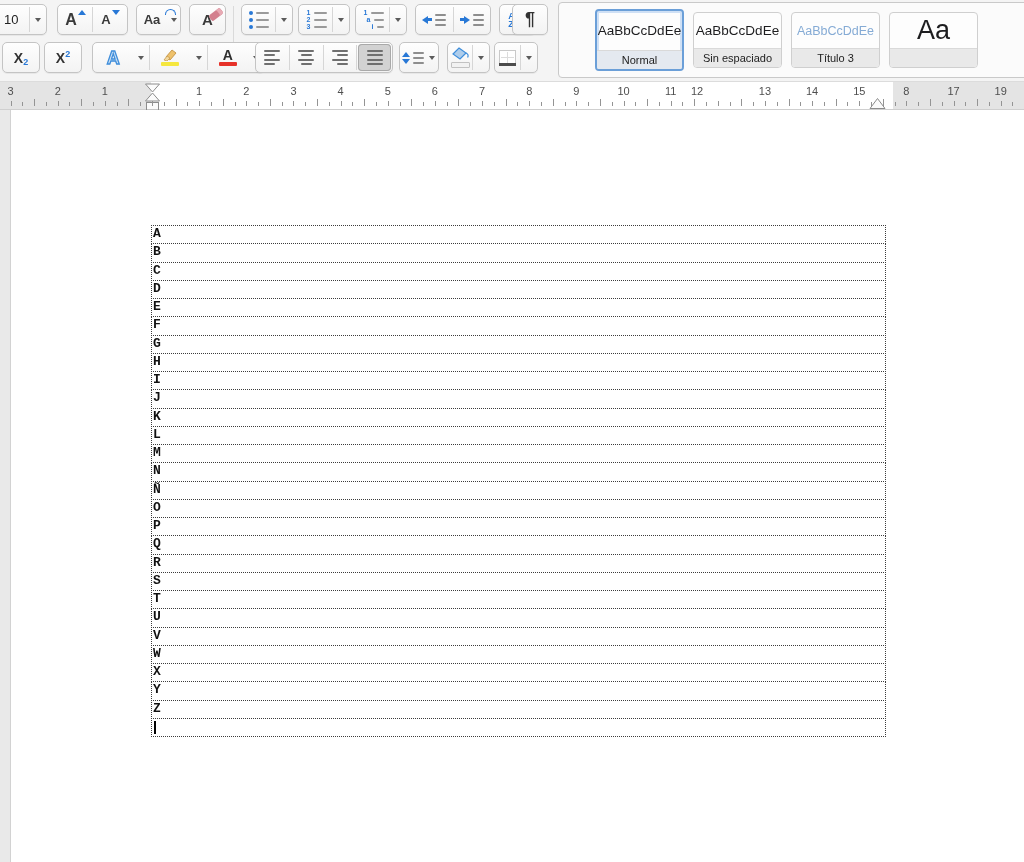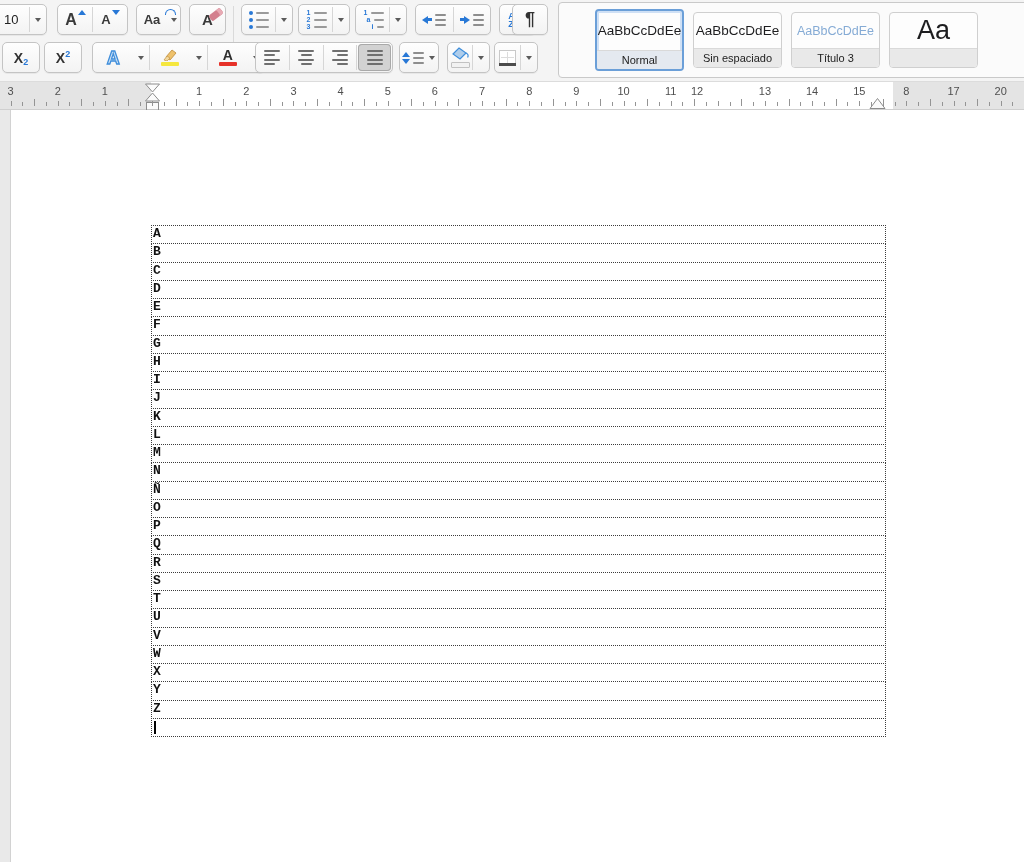--- a/index.html
+++ b/index.html
@@ -435,21 +435,21 @@
       <span class="rnum" style="left: 529.2px;">8</span>
       <span class="rnum" style="left: 576.35px;">9</span>
       <span class="rnum" style="left: 623.5px;">10</span>
       <span class="rnum" style="left: 670.65px;">11</span>
       <span class="rnum" style="left: 697px;">12</span>
       <span class="rnum" style="left: 764.95px;">13</span>
       <span class="rnum" style="left: 812.1px;">14</span>
       <span class="rnum" style="left: 859.25px;">15</span>
       <span class="rnum" style="left: 906.4px;">8</span>
       <span class="rnum" style="left: 953.55px;">17</span>
-      <span class="rnum" style="left: 1000.7px;">20</span>
+      <span class="rnum" style="left: 1000.7px;">19</span>
       <span class="rtick" style="height: 5px; left: 10.55px;"></span>
       <span class="rtick" style="height: 4px; left: 22.3375px;"></span>
       <span class="rtick" style="height: 7px; left: 34.125px;"></span>
       <span class="rtick" style="height: 4px; left: 45.9125px;"></span>
       <span class="rtick" style="height: 5px; left: 57.7px;"></span>
       <span class="rtick" style="height: 4px; left: 69.4875px;"></span>
       <span class="rtick" style="height: 7px; left: 81.275px;"></span>
       <span class="rtick" style="height: 4px; left: 93.0625px;"></span>
       <span class="rtick" style="height: 5px; left: 104.85px;"></span>
       <span class="rtick" style="height: 4px; left: 116.638px;"></span>

